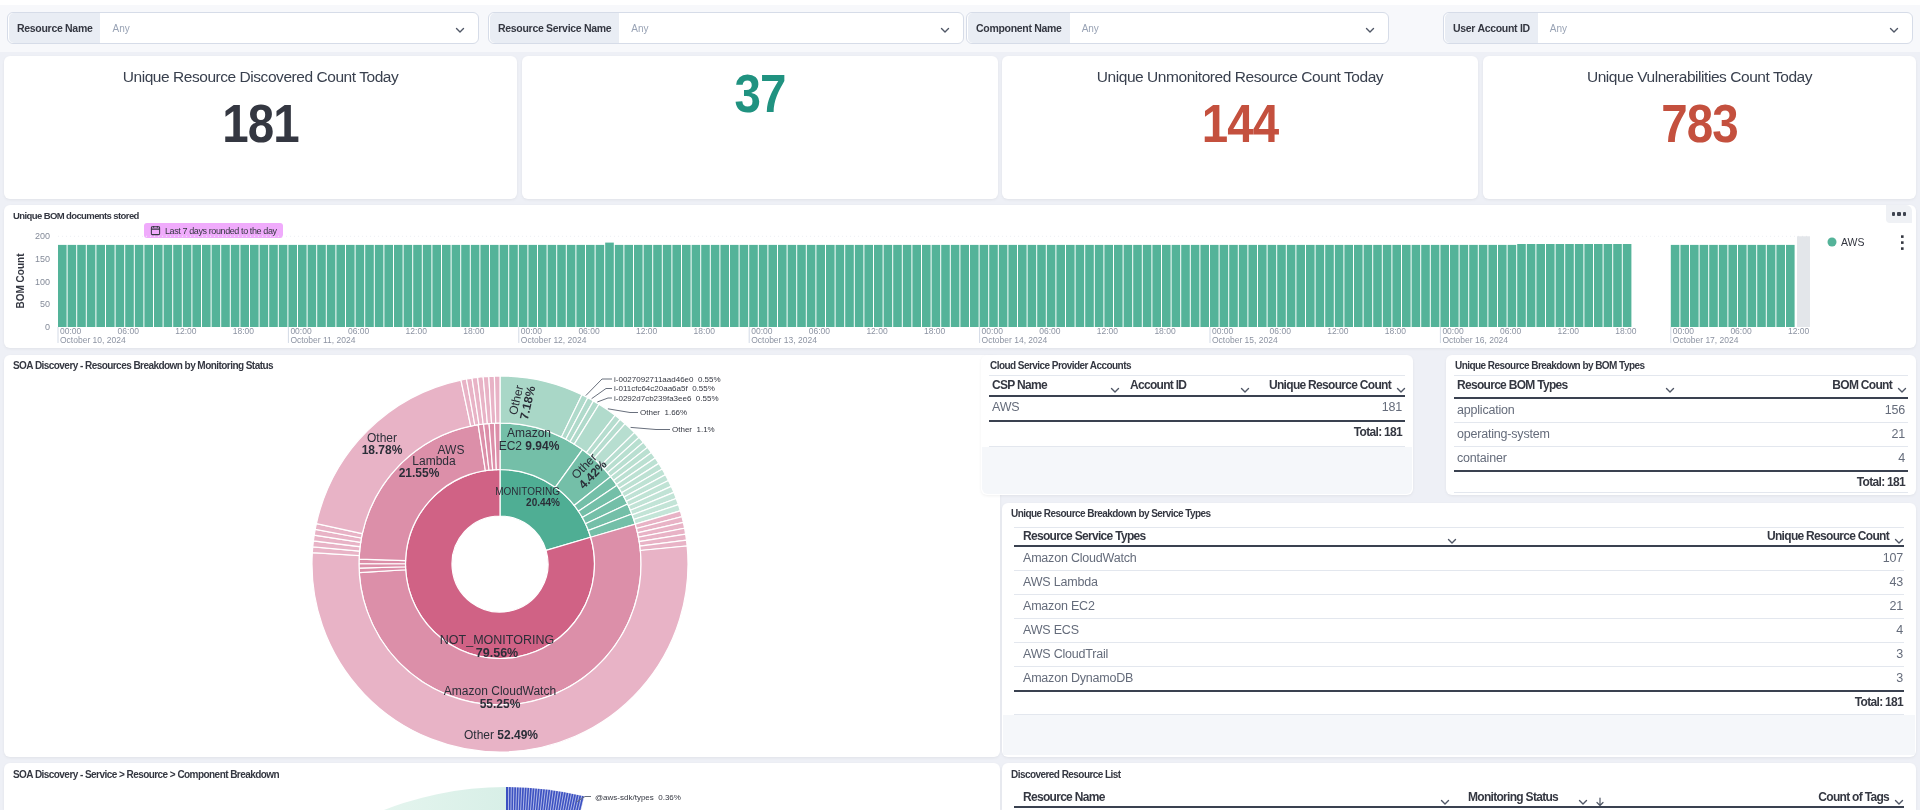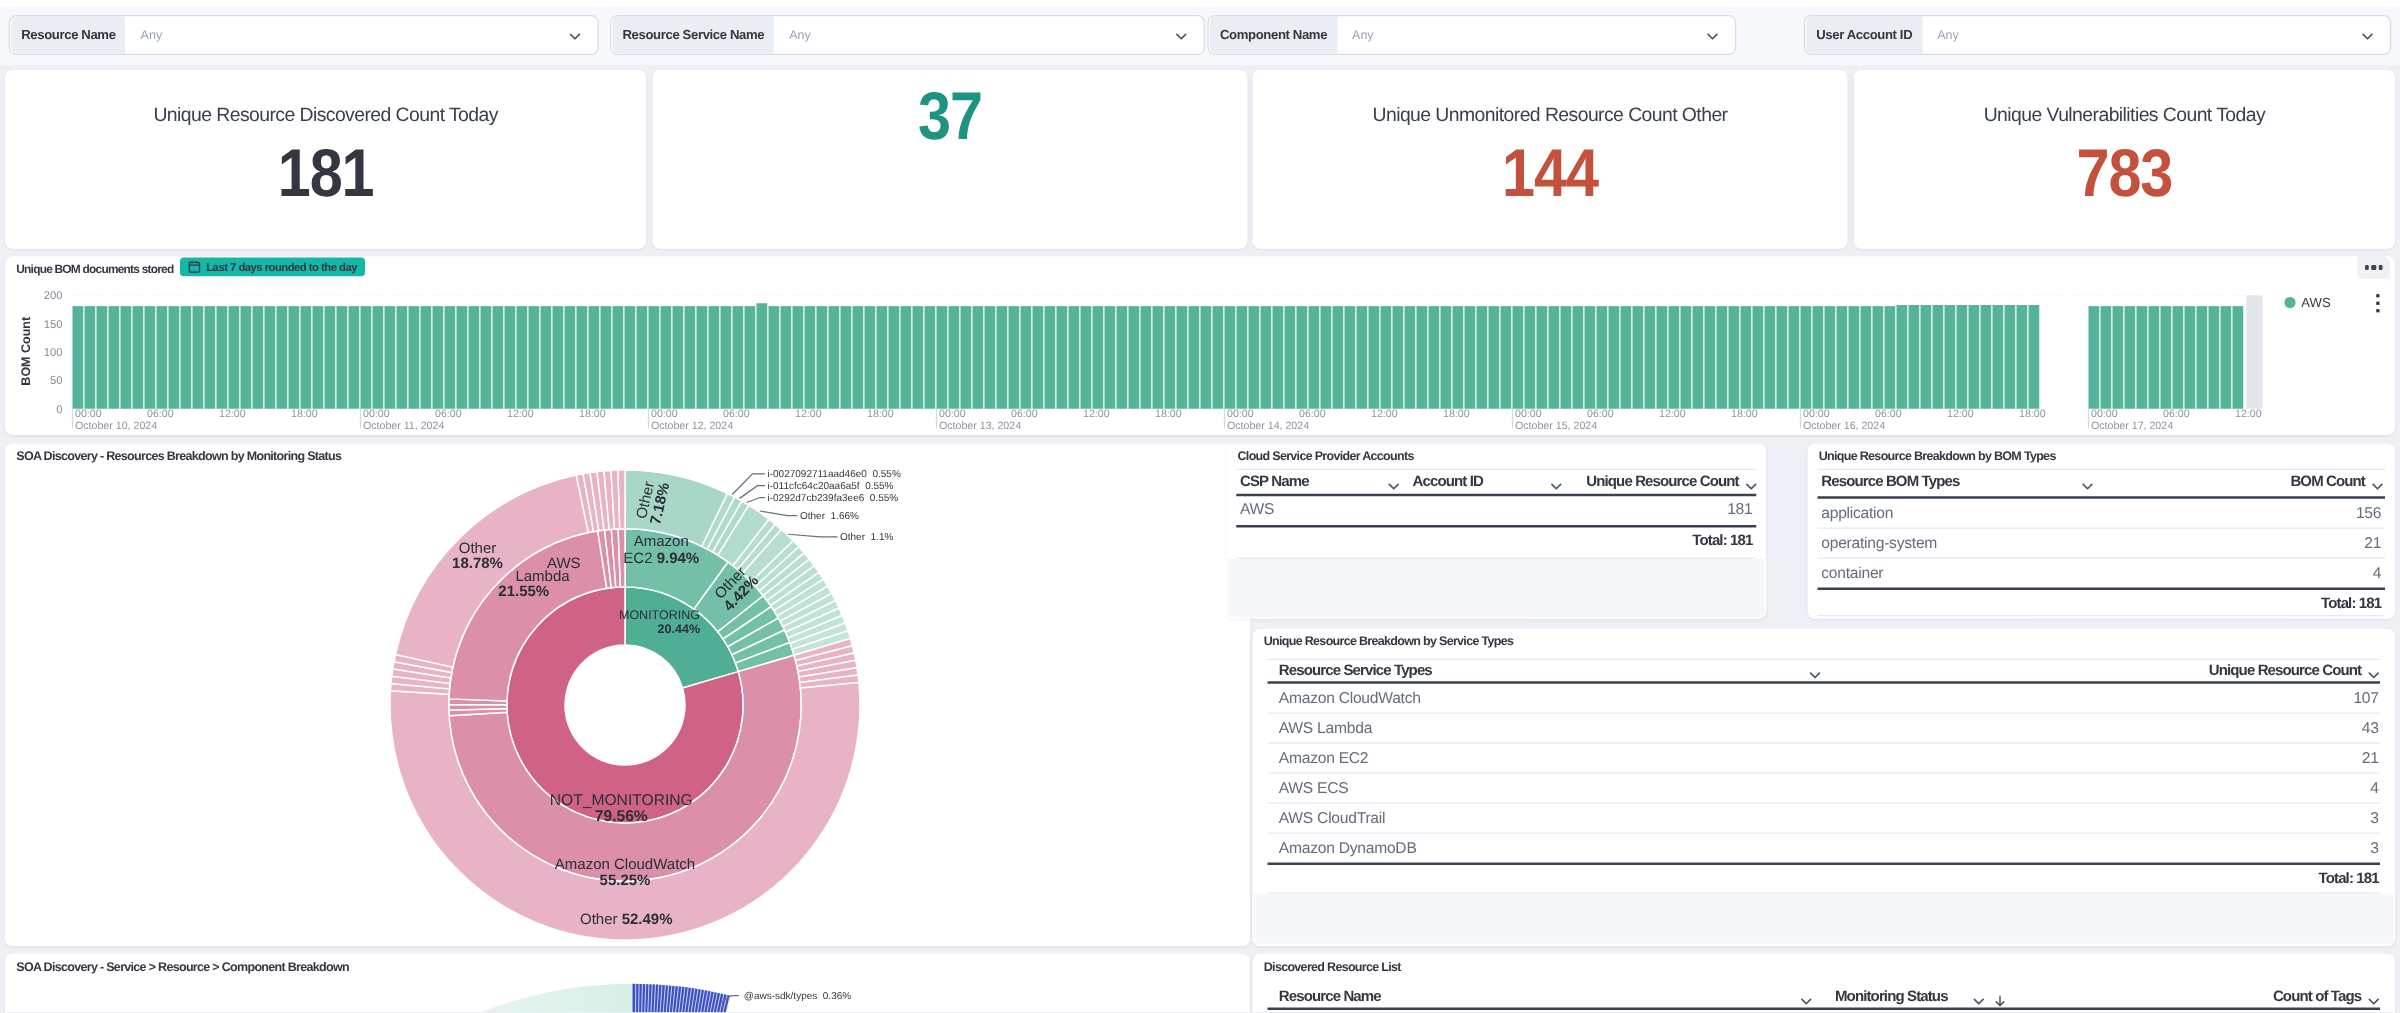--- a/index.html
+++ b/index.html
@@ -5,21 +5,21 @@
 body{font-family:"Liberation Sans",sans-serif;background:#eef0f6;position:relative}
 .panel{position:absolute;background:#fff;border-radius:6px;box-shadow:0 1px 3px rgba(0,0,0,.06)}
 .ptitle{position:absolute;left:9px;top:5px;font-size:10px;font-weight:bold;color:#343741;letter-spacing:-0.55px;white-space:nowrap}
 .fbar{position:absolute;left:0;top:0;width:1920px;height:52px;background:#f7f8fb;border-top:5px solid #fff}
 .fctl{position:absolute;top:12px;height:32px;background:#fff;border:1px solid #d6dce8;border-radius:6px;display:flex;align-items:center}
 .flab{height:30px;margin-left:1px;background:#e9edf4;border-radius:5px 0 0 5px;
  font-size:10.5px;font-weight:bold;color:#343741;display:flex;align-items:center;padding:0 8px;letter-spacing:-0.3px;white-space:nowrap}
 .fany{margin-left:12px;font-size:10px;color:#99a3b5}
 .fchev{margin-left:auto;margin-right:12px;margin-top:2px}
 .card{position:absolute;top:56px;height:143px;background:#fff;border-radius:6px;box-shadow:0 1px 3px rgba(0,0,0,.06);text-align:center}
-.ctitle{margin-top:28px;font-size:15.5px;letter-spacing:-0.45px;color:#39404e}
+.ctitle{margin-top:12px;font-size:15.5px;letter-spacing:-0.45px;color:#39404e}
 .cnum{margin-top:6px;font-size:54px;font-weight:bold;letter-spacing:-1px;transform:scaleX(0.88)}
 .th{font-size:12px;letter-spacing:-0.7px;font-weight:bold;color:#343741;position:absolute;white-space:nowrap}
 .td{font-size:12.5px;letter-spacing:-0.2px;color:#656c7b;position:absolute;white-space:nowrap}
 .hline{position:absolute;height:1px;background:#e3e7ee}
 .dline{position:absolute;height:1.5px;background:#3a4150}
 .stripe{position:absolute;background:#f5f7fa}
 </style></head><body>
 <div class="fbar"></div>
 <div class="fctl" style="left:7px;width:472px">
 <span class="flab">Resource Name</span>
@@ -50,30 +50,30 @@
       </svg></span>
   </div>
 <div class="card" style="left:4px;width:513px">
 <div class="ctitle">Unique Resource Discovered Count Today</div>
     <div class="cnum" style="color:#343741">181</div>
   </div>
 <div class="card" style="left:522px;width:476px">
     <div class="cnum" style="color:#209280">37</div>
   </div>
 <div class="card" style="left:1002px;width:476px">
-<div class="ctitle">Unique Unmonitored Resource Count Other</div>
+<div class="ctitle">Unique Unmonitored Resource Count Today</div>
     <div class="cnum" style="color:#c4503e">144</div>
   </div>
 <div class="card" style="left:1483px;width:433px">
 <div class="ctitle">Unique Vulnerabilities Count Today</div>
     <div class="cnum" style="color:#c4503e">783</div>
   </div>
 <div class="panel" style="left:4px;top:205px;width:1912px;height:143px">
 <div class="ptitle" style="font-size:9.5px;letter-spacing:-0.6px">Unique BOM documents stored</div>
-<div style="position:absolute;left:140px;top:1px;height:15px;background:#14b8a6;border-radius:3px;font-size:9px;font-weight:bold;letter-spacing:-0.4px;color:#343741;display:flex;align-items:center;padding:0 6px"><svg width="11" height="11" viewBox="0 0 12 12" style="vertical-align:-1px;margin-right:4px">
+<div style="position:absolute;left:140px;top:18px;height:15px;background:#f0abfc;border-radius:3px;font-size:9px;font-weight:normal;letter-spacing:-0.4px;color:#343741;display:flex;align-items:center;padding:0 6px"><svg width="11" height="11" viewBox="0 0 12 12" style="vertical-align:-1px;margin-right:4px">
         <rect x="1.5" y="2" width="9" height="8.5" rx="1" fill="none" stroke="#343741" stroke-width="1.1"></rect>
         <path d="M1.5 4.5h9M4 1v2M8 1v2" stroke="#343741" stroke-width="1.1" fill="none"></path>
       </svg>Last 7 days rounded to the day</div>
 <div style="position:absolute;right:4px;top:0;width:26px;height:18px;background:#eff1f5;border-radius:0 6px 0 4px;display:flex;align-items:center;justify-content:center;gap:2px">
       <span style="width:3.5px;height:3.5px;background:#3f4450;border-radius:1px"></span>
       <span style="width:3.5px;height:3.5px;background:#3f4450;border-radius:1px"></span>
       <span style="width:3.5px;height:3.5px;background:#3f4450;border-radius:1px"></span>
     </div>
 <svg width="1912" height="143" viewBox="0 0 1912 143" style="position:absolute;left:0;top:0" font-family="Liberation Sans, sans-serif">
       <line x1="54.0" y1="31.3" x2="1806" y2="31.3" stroke="#edeff3" stroke-width="1" stroke-dasharray="1,3"></line>

